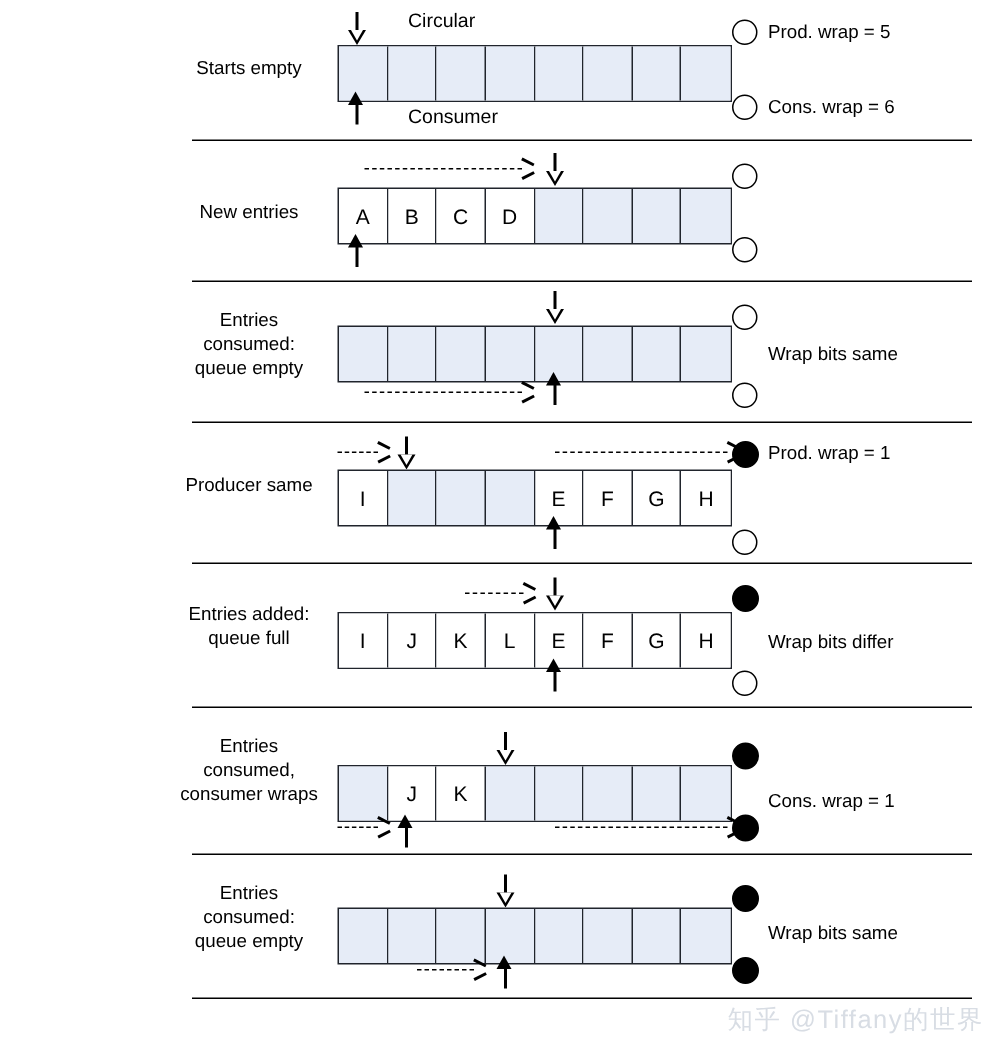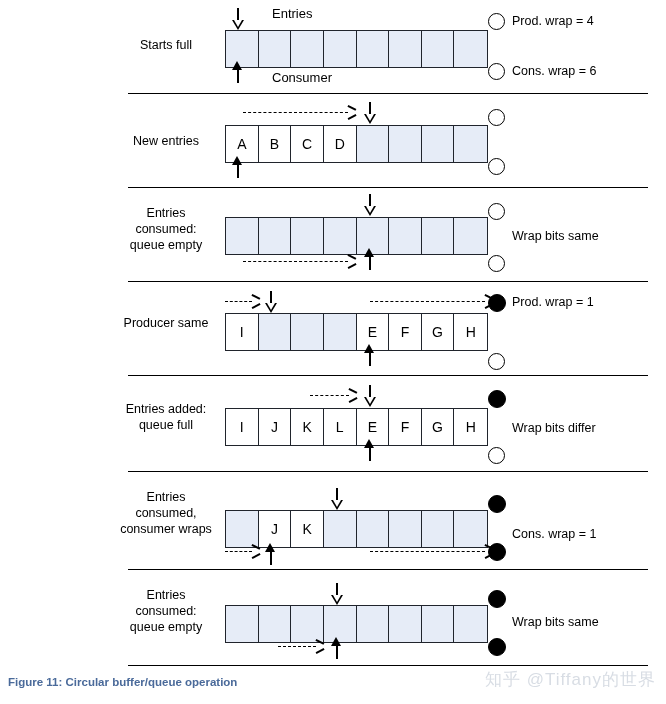--- a/index.html
+++ b/index.html
@@ -205,24 +205,24 @@
     white-space:nowrap;
     letter-spacing:1px;
   }
 </style>
 </head>
 <body>
 
 <div id="figure">
 
   <div class="row" style="top:0px;">
-    <div class="toplabel" style="left:272px;top:6px;">Entries</div>
+    <div class="toplabel" style="left:272px;top:6px;">Circular</div>
     <div class="toplabel" style="left:272px;top:70px;text-align:right;">Consumer</div>
 
-    <div class="rowlabel" style="top:37px;">Starts full</div>
+    <div class="rowlabel" style="top:37px;">Starts empty</div>
 
     <div class="prod" style="left:232px;top:8px;">
       <div class="stem"></div>
       <div class="head"></div>
       <div class="headinner"></div>
     </div>
 
     <div class="buffer" style="top:30px;">
       <div class="cell empty"></div>
       <div class="cell empty"></div>
@@ -234,21 +234,21 @@
       <div class="cell empty"></div>
     </div>
 
     <div class="cons" style="left:232px;top:61px;">
       <div class="head"></div>
       <div class="stem"></div>
     </div>
 
     <div class="wrapdot" style="left:488px;top:13px;"></div>
     <div class="wrapdot" style="left:488px;top:63px;"></div>
-    <div class="rightlabel" style="top:14px;">Prod. wrap = 4</div>
+    <div class="rightlabel" style="top:14px;">Prod. wrap = 5</div>
     <div class="rightlabel" style="top:64px;">Cons. wrap = 6</div>
 
     <div class="divider" style="top:93px;"></div>
   </div>
 
   <div class="row" style="top:95px;">
     <div class="rowlabel" style="top:38px;">New entries</div>
 
     <div class="dash" style="left:243px;top:13px;width:112px;">
       <div class="line"></div>
@@ -473,16 +473,15 @@
       <div class="stem"></div>
     </div>
 
     <div class="wrapdot set" style="left:488px;top:21px;"></div>
     <div class="wrapdot set" style="left:488px;top:69px;"></div>
     <div class="rightlabel" style="top:46px;">Wrap bits same</div>
 
     <div class="divider" style="top:96px;"></div>
   </div>
 
-  <div id="caption">Figure 11: Circular buffer/queue operation</div>
   <div id="watermark">知乎 @Tiffany的世界</div>
 
 </div>
 
 </body></html>

